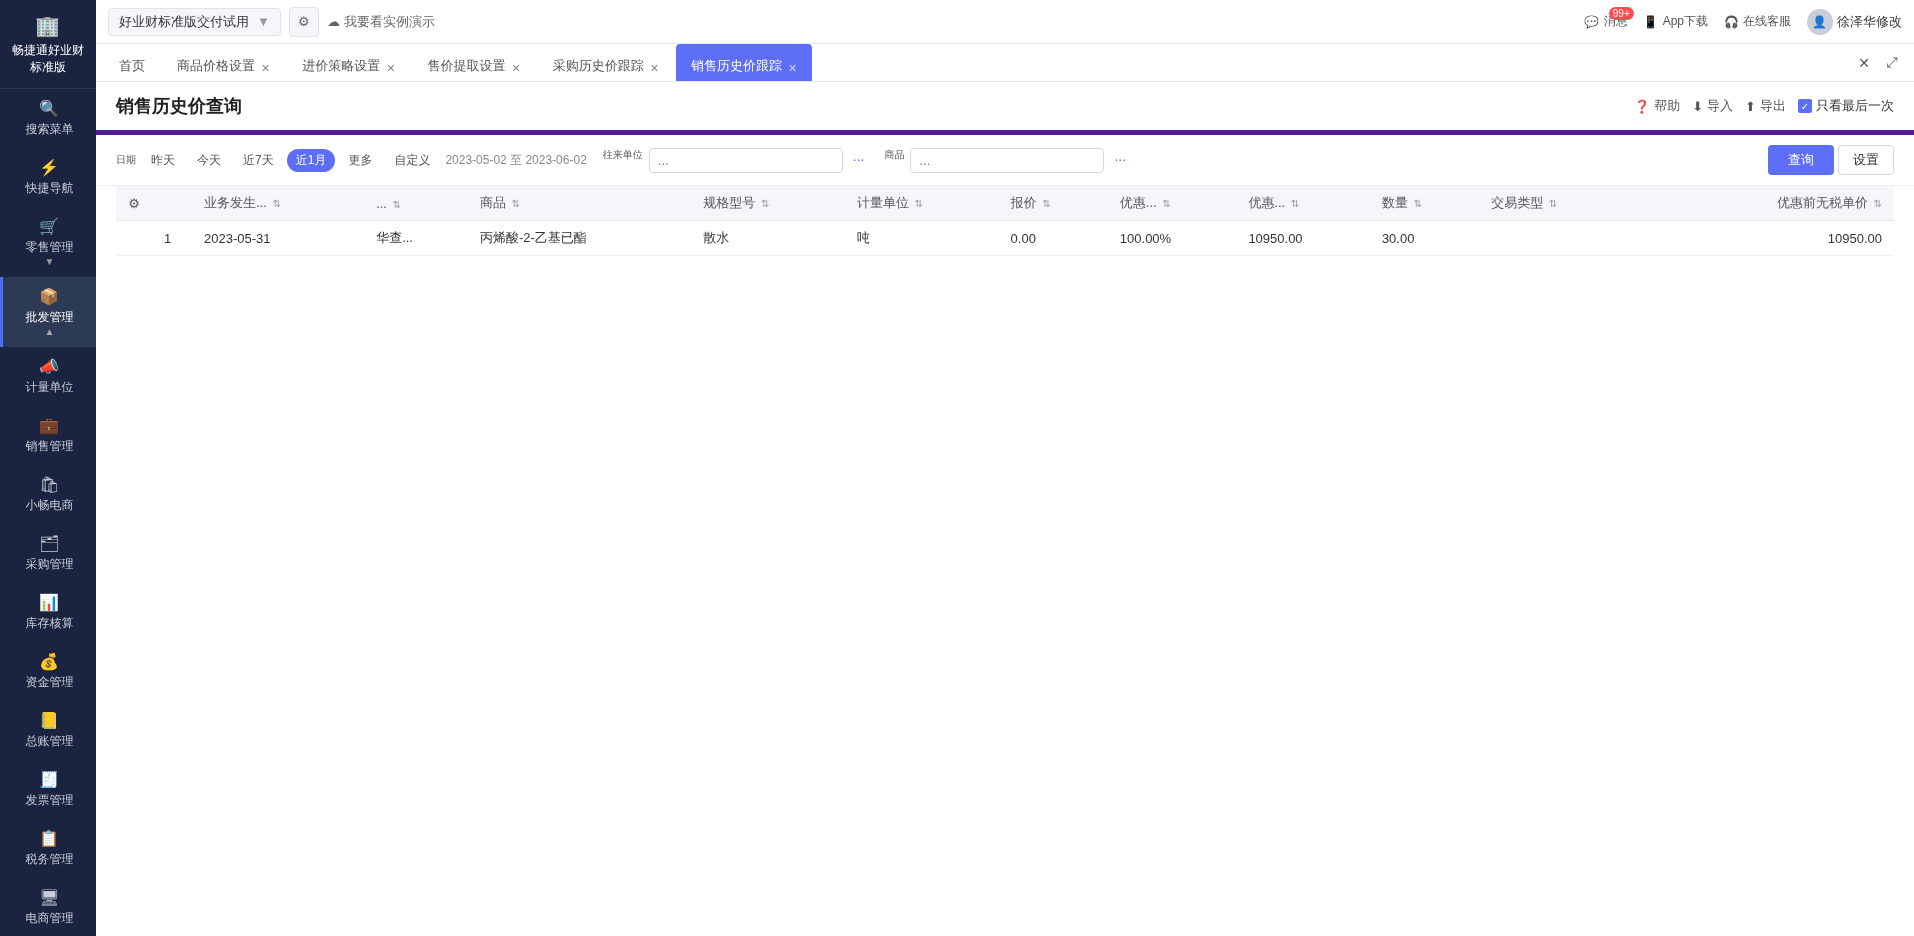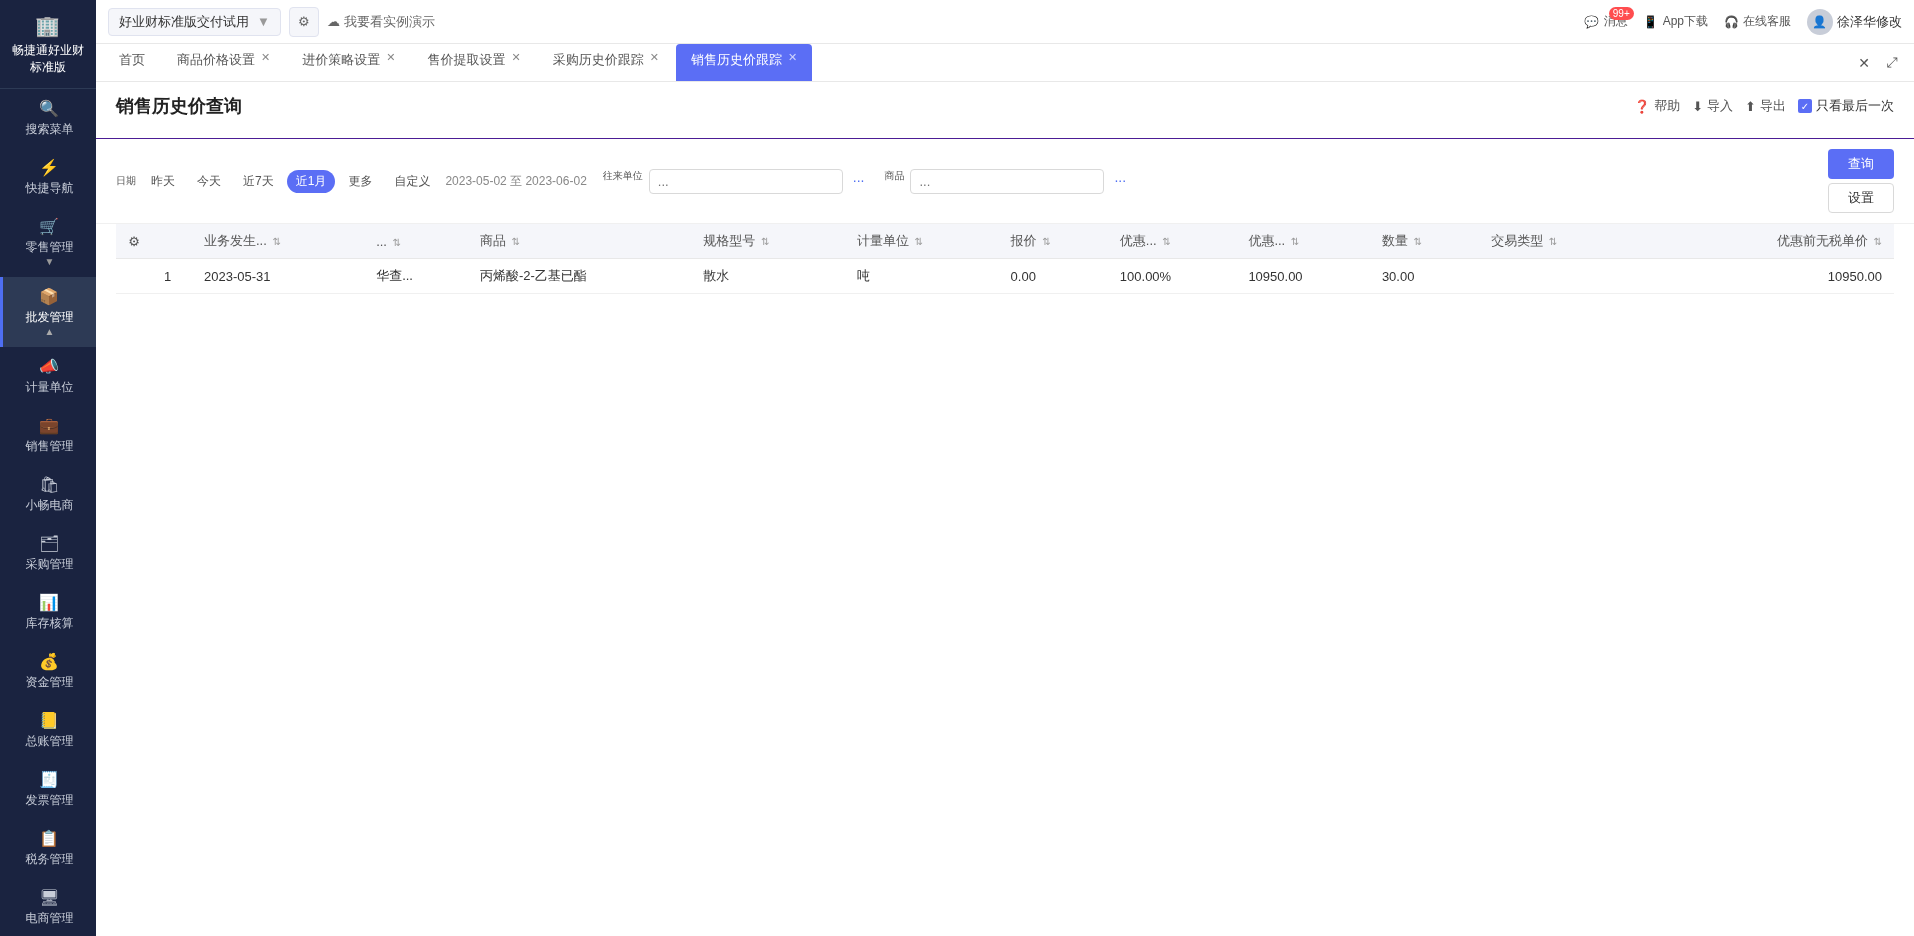--- a/index.html
+++ b/index.html
@@ -120,21 +120,21 @@
       display: flex;
       align-items: center;
       background: #fff;
       border-bottom: 1px solid #e8e8e8;
       padding: 0 8px;
       height: 38px;
       gap: 2px;
       overflow-x: auto;
     }
     .tab-item {
-      display: flex; align-items: flex-start; gap: 4px;
+      display: flex; align-items: flex-end; gap: 4px;
       padding: 6px 14px;
       border-radius: 4px 4px 0 0;
       cursor: pointer;
       font-size: 13px;
       color: #555;
       white-space: nowrap;
       border: 1px solid transparent;
       border-bottom: none;
       height: 100%;
     }
@@ -150,22 +150,22 @@
       overflow: hidden;
       display: flex;
       flex-direction: column;
     }
 
     
     .page-header {
       display: flex;
       align-items: center;
       justify-content: space-between;
-      padding: 12px 20px 20px 20px;
-      border-bottom: 1px solid #4c1d95;
+      padding: 12px 20px 12px 20px;
+      border-bottom: 5px solid #4c1d95;
     }
     .page-title { font-size: 18px; font-weight: bold; color: #222; }
     .page-actions { display: flex; align-items: center; gap: 12px; }
     .page-action-btn {
       display: flex; align-items: center; gap: 4px;
       color: #555; cursor: pointer; font-size: 13px;
     }
 
     
     .filter-bar {
@@ -198,21 +198,21 @@
     }
     .more-dots { color: #4e6ef2; cursor: pointer; font-size: 14px; padding: 0 4px; }
     .query-btn {
       background: #5b6ef5; color: #fff; border: none; border-radius: 4px;
       padding: 6px 20px; font-size: 13px; cursor: pointer;
     }
     .set-btn {
       background: #fff; color: #333; border: 1px solid #d9d9d9; border-radius: 4px;
       padding: 5px 14px; font-size: 13px; cursor: pointer;
     }
-    .filter-actions { display: flex; flex-direction: column; gap: 4px; margin-left: auto; }
+    .filter-actions { display: flex; flex-direction: row; gap: 4px; margin-left: auto; }
 
     
     .table-container {
       flex: 1;
       overflow: auto;
       padding: 0 20px;
     }
     table {
       width: 100%;
       border-collapse: collapse;

